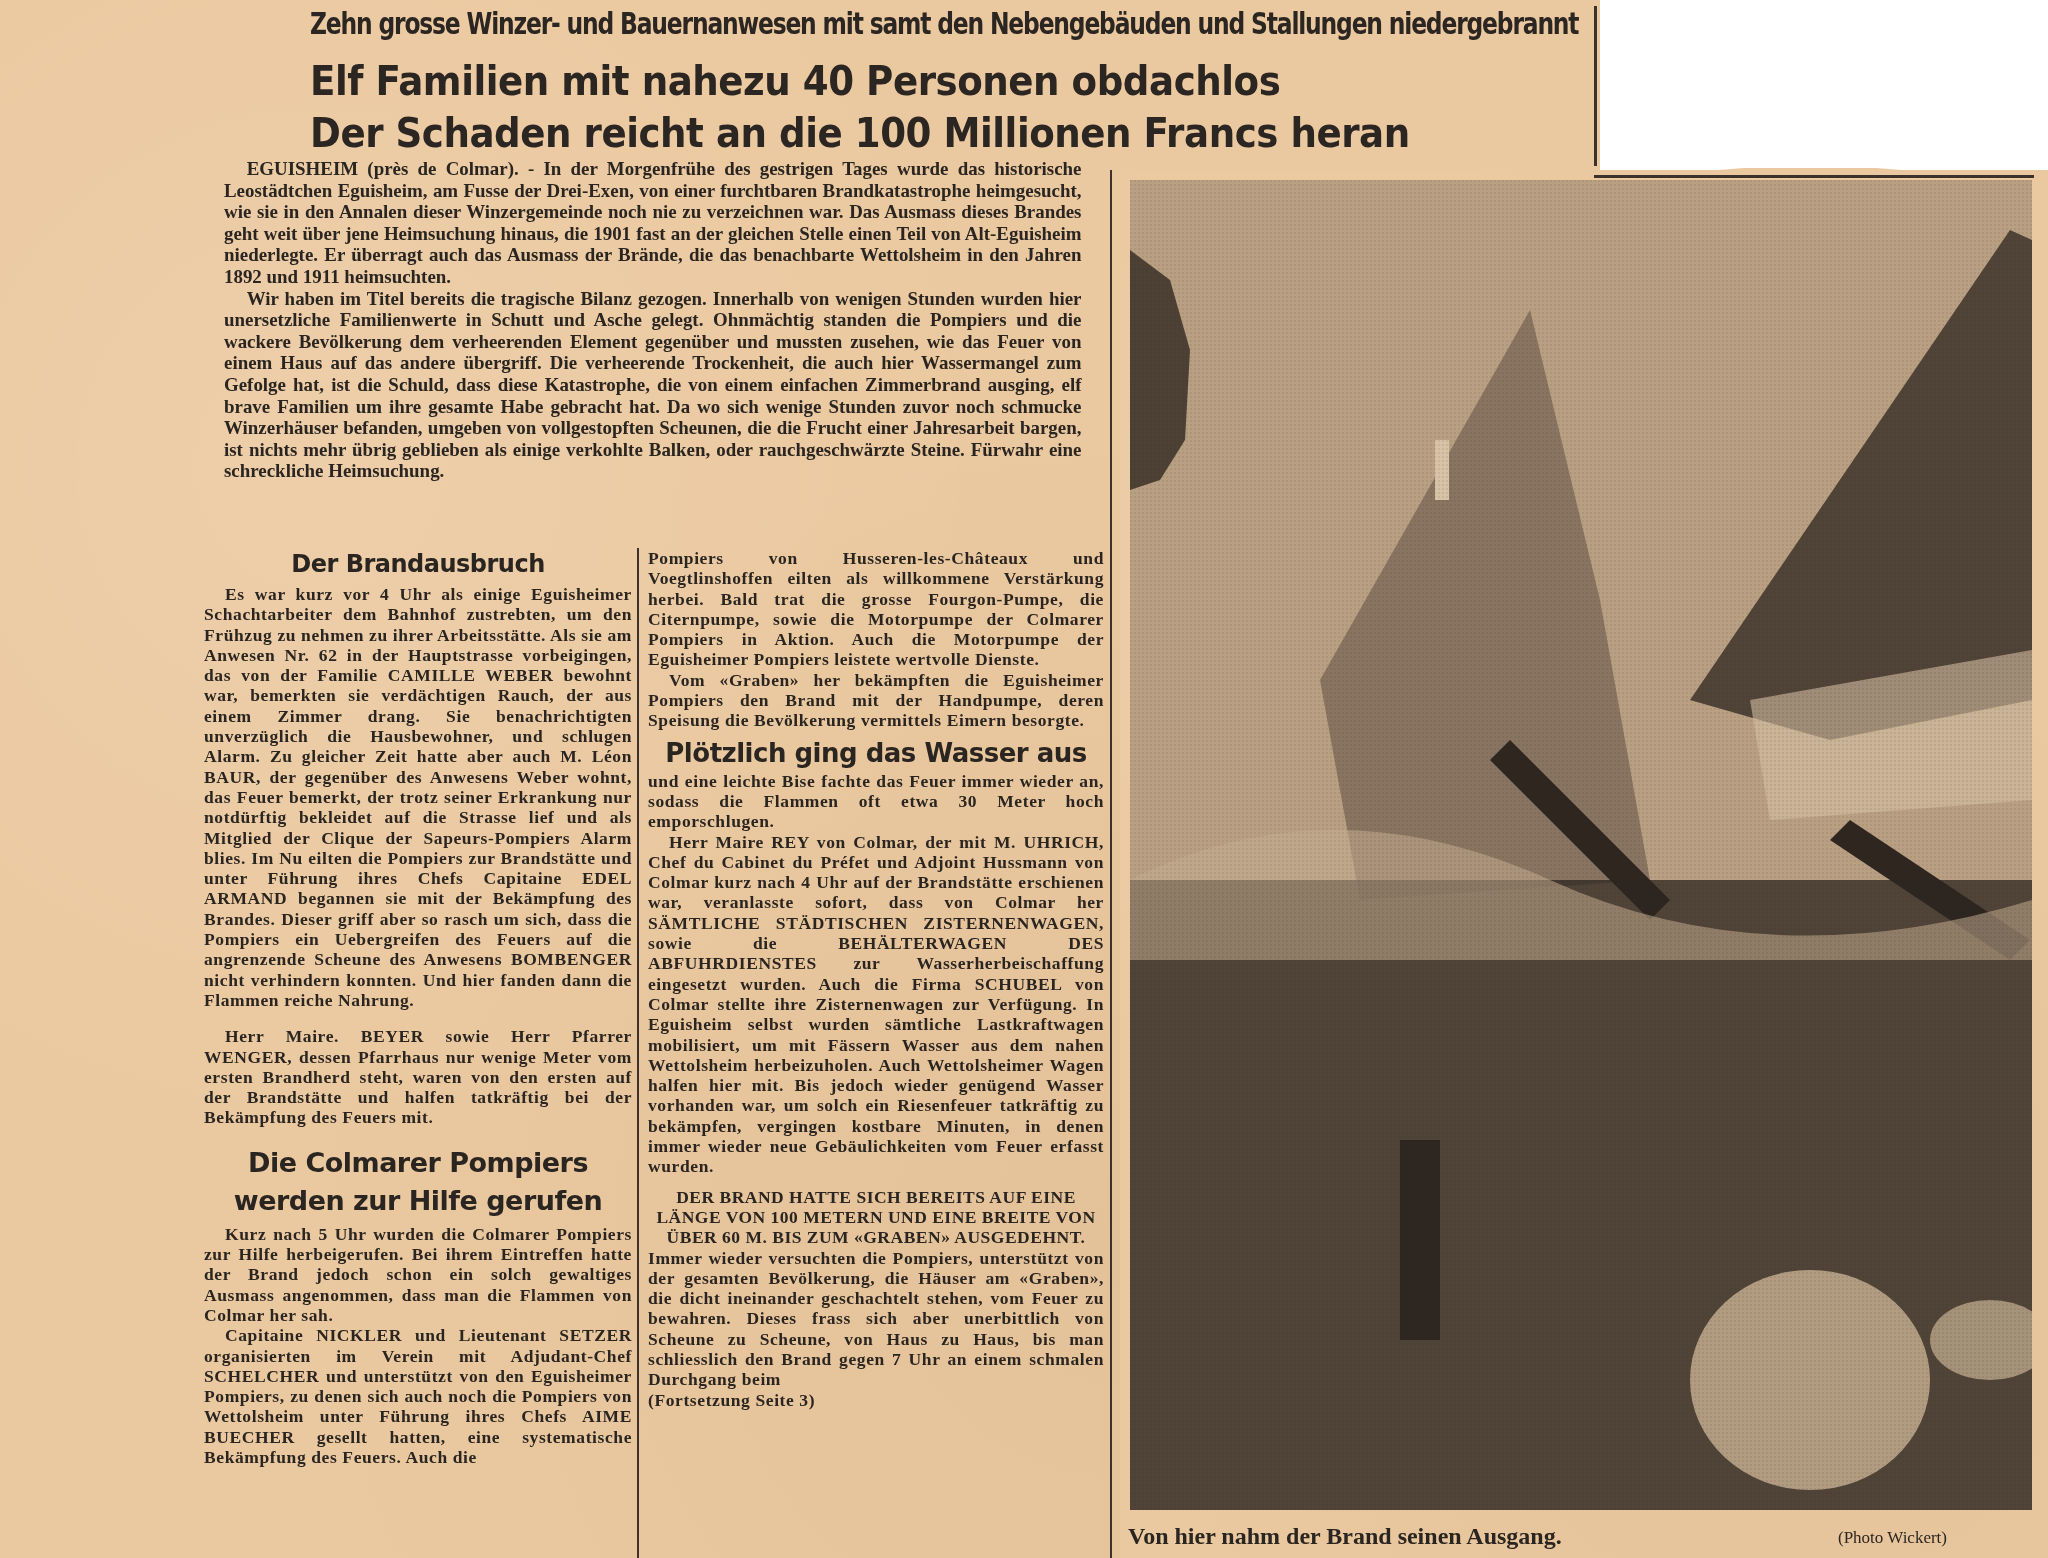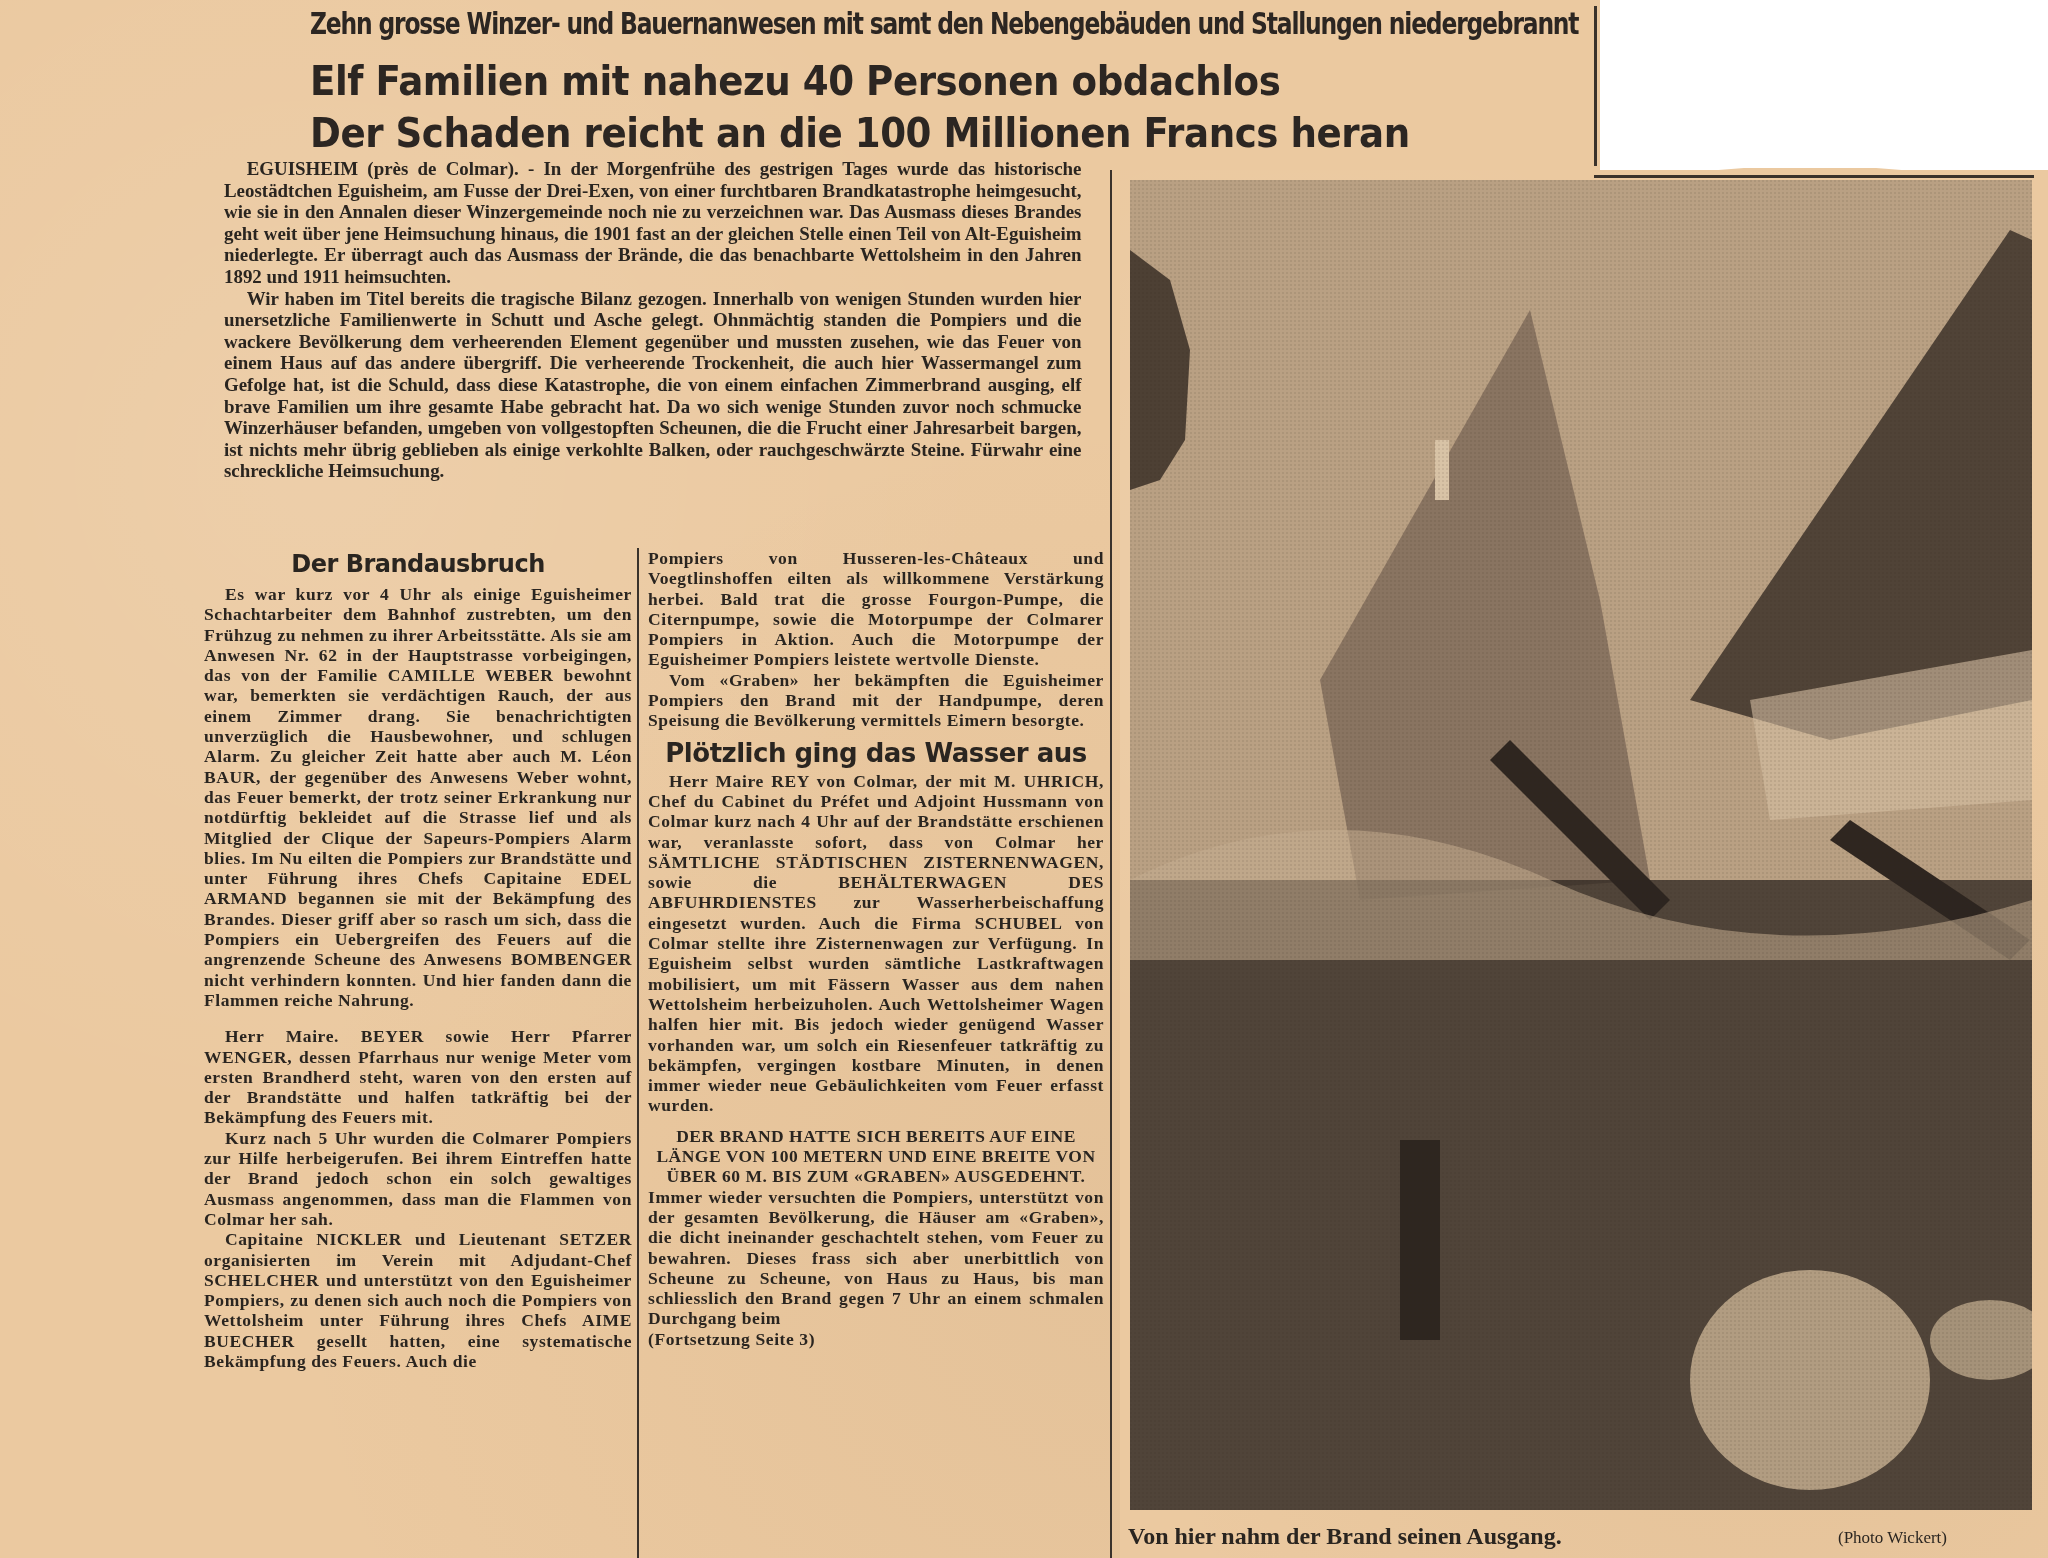--- a/index.html
+++ b/index.html
@@ -93,28 +93,33 @@
   <p>
     <span>EGUISHEIM (près de Colmar).</span><span> - In der Morgenfrühe des gestrigen Tages wurde das historische Leostädtchen Eguisheim, am Fusse der Drei-Exen, von einer furchtbaren Brandkatastrophe heimgesucht, wie sie in den Annalen dieser Winzergemeinde noch nie zu verzeichnen war. Das Ausmass dieses Brandes geht weit über jene Heimsuchung hinaus, die 1901 fast an der gleichen Stelle einen Teil von Alt-Eguisheim niederlegte. Er überragt auch das Ausmass der Brände, die das benachbarte Wettolsheim in den Jahren 1892 und 1911 heimsuchten.</span>
   </p>
   <p>Wir haben im Titel bereits die tragische Bilanz gezogen. Innerhalb von wenigen Stunden wurden hier unersetzliche Familienwerte in Schutt und Asche gelegt. Ohnmächtig standen die Pompiers und die wackere Bevölkerung dem verheerenden Element gegenüber und mussten zusehen, wie das Feuer von einem Haus auf das andere übergriff. Die verheerende Trockenheit, die auch hier Wassermangel zum Gefolge hat, ist die Schuld, dass diese Katastrophe, die von einem einfachen Zimmerbrand ausging, elf brave Familien um ihre gesamte Habe gebracht hat. Da wo sich wenige Stunden zuvor noch schmucke Winzerhäuser befanden, umgeben von vollgestopften Scheunen, die die Frucht einer Jahresarbeit bargen, ist nichts mehr übrig geblieben als einige verkohlte Balken, oder rauchgeschwärzte Steine. Fürwahr eine schreckliche Heimsuchung.</p>
 </div>
 
 <div id="col1" class="col colbody">
   <div class="subhead" style="margin-top:-40px; font-size:24px;">Der Brandausbruch</div>
   <p>Es war kurz vor 4 Uhr als einige Eguisheimer Schachtarbeiter dem Bahnhof zustrebten, um den Frühzug zu nehmen zu ihrer Arbeitsstätte. Als sie am Anwesen Nr. 62 in der Hauptstrasse vorbeigingen, das von der Familie CAMILLE WEBER bewohnt war, bemerkten sie verdächtigen Rauch, der aus einem Zimmer drang. Sie benachrichtigten unverzüglich die Hausbewohner, und schlugen Alarm. Zu gleicher Zeit hatte aber auch M. Léon BAUR, der gegenüber des Anwesens Weber wohnt, das Feuer bemerkt, der trotz seiner Erkrankung nur notdürftig bekleidet auf die Strasse lief und als Mitglied der Clique der Sapeurs-Pompiers Alarm blies. Im Nu eilten die Pompiers zur Brandstätte und unter Führung ihres Chefs Capitaine EDEL ARMAND begannen sie mit der Bekämpfung des Brandes. Dieser griff aber so rasch um sich, dass die Pompiers ein Uebergreifen des Feuers auf die angrenzende Scheune des Anwesens BOMBENGER nicht verhindern konnten. Und hier fanden dann die Flammen reiche Nahrung.</p>
   <p style="margin-top:16px;">Herr Maire. BEYER sowie Herr Pfarrer WENGER, dessen Pfarrhaus nur wenige Meter vom ersten Brandherd steht, waren von den ersten auf der Brandstätte und halfen tatkräftig bei der Bekämpfung des Feuers mit.</p>
+  <div class="subhead" style="margin-top:16px; font-size:27px; line-height:38px;">
+    <div>Die Colmarer Pompiers</div>
+    <div>werden zur Hilfe gerufen</div>
+  </div>
   <p>Kurz nach 5 Uhr wurden die Colmarer Pompiers zur Hilfe herbeigerufen. Bei ihrem Eintreffen hatte der Brand jedoch schon ein solch gewaltiges Ausmass angenommen, dass man die Flammen von Colmar her sah.</p>
   <p>Capitaine NICKLER und Lieutenant SETZER organisierten im Verein mit Adjudant-Chef SCHELCHER und unterstützt von den Eguisheimer Pompiers, zu denen sich auch noch die Pompiers von Wettolsheim unter Führung ihres Chefs AIME BUECHER gesellt hatten, eine systematische Bekämpfung des Feuers. Auch die</p>
 </div>
 
 <div id="col2" class="col colbody">
   <p class="noindent">Pompiers von Husseren-les-Châteaux und Voegtlinshoffen eilten als willkommene Verstärkung herbei. Bald trat die grosse Fourgon-Pumpe, die Citernpumpe, sowie die Motorpumpe der Colmarer Pompiers in Aktion. Auch die Motorpumpe der Eguisheimer Pompiers leistete wertvolle Dienste.</p>
   <p>Vom «Graben» her bekämpften die Eguisheimer Pompiers den Brand mit der Handpumpe, deren Speisung die Bevölkerung vermittels Eimern besorgte.</p>
   <div class="subhead" style="font-size:26px; margin:6px 0 2px 0;">Plötzlich ging das Wasser aus</div>
+  <p class="noindent">und eine leichte Bise fachte das Feuer immer wieder an, sodass die Flammen oft etwa 30 Meter hoch emporschlugen.</p>
   <p>Herr Maire REY von Colmar, der mit M. UHRICH, Chef du Cabinet du Préfet und Adjoint Hussmann von Colmar kurz nach 4 Uhr auf der Brandstätte erschienen war, veranlasste sofort, dass von Colmar her SÄMTLICHE STÄDTISCHEN ZISTERNENWAGEN, sowie die BEHÄLTERWAGEN DES ABFUHRDIENSTES zur Wasserherbeischaffung eingesetzt wurden. Auch die Firma SCHUBEL von Colmar stellte ihre Zisternenwagen zur Verfügung. In Eguisheim selbst wurden sämtliche Lastkraftwagen mobilisiert, um mit Fässern Wasser aus dem nahen Wettolsheim herbeizuholen. Auch Wettolsheimer Wagen halfen hier mit. Bis jedoch wieder genügend Wasser vorhanden war, um solch ein Riesenfeuer tatkräftig zu bekämpfen, vergingen kostbare Minuten, in denen immer wieder neue Gebäulichkeiten vom Feuer erfasst wurden.</p>
   <p class="box-caps" style="margin-top:10px;">DER BRAND HATTE SICH BEREITS AUF EINE LÄNGE VON 100 METERN UND EINE BREITE VON ÜBER 60 M. BIS ZUM «GRABEN» AUSGEDEHNT.</p>
   <p class="noindent">Immer wieder versuchten die Pompiers, unterstützt von der gesamten Bevölkerung, die Häuser am «Graben», die dicht ineinander geschachtelt stehen, vom Feuer zu bewahren. Dieses frass sich aber unerbittlich von Scheune zu Scheune, von Haus zu Haus, bis man schliesslich den Brand gegen 7 Uhr an einem schmalen Durchgang beim</p>
   <p class="contd">(Fortsetzung Seite 3)</p>
 </div>
 
 <div id="photo">
   <svg viewBox="0 0 902 1330" preserveAspectRatio="none">
     <defs>
       <pattern id="dots" width="4" height="4" patternUnits="userSpaceOnUse">

